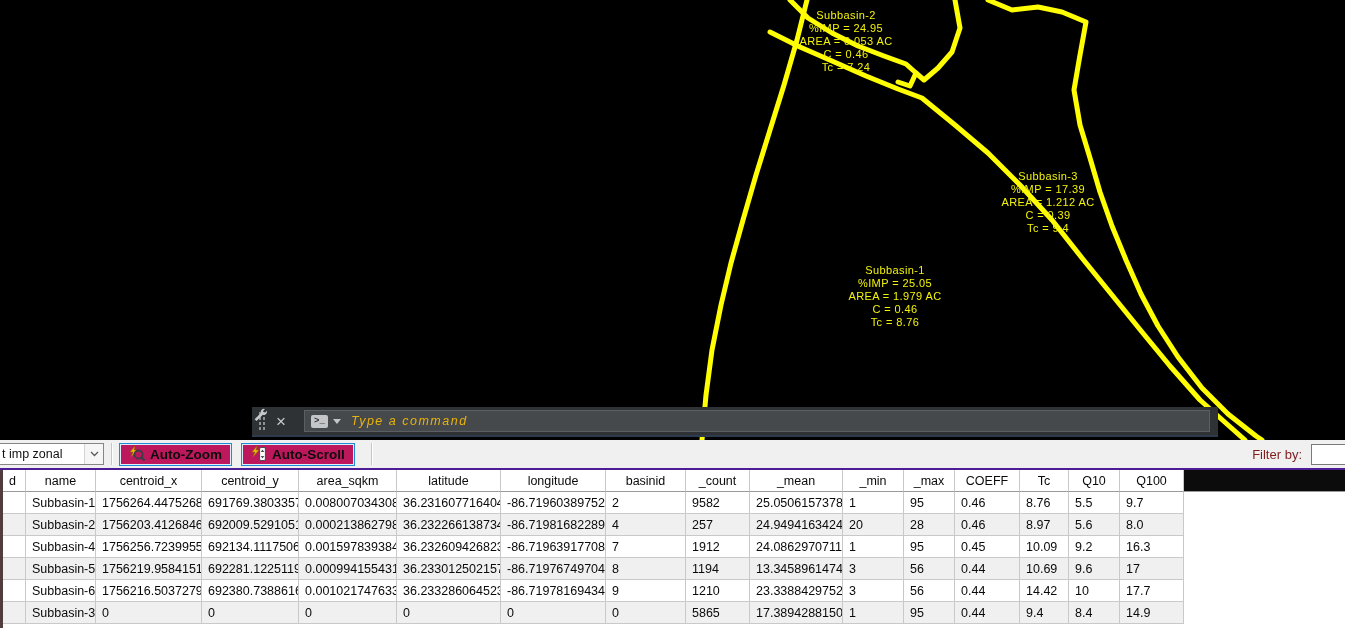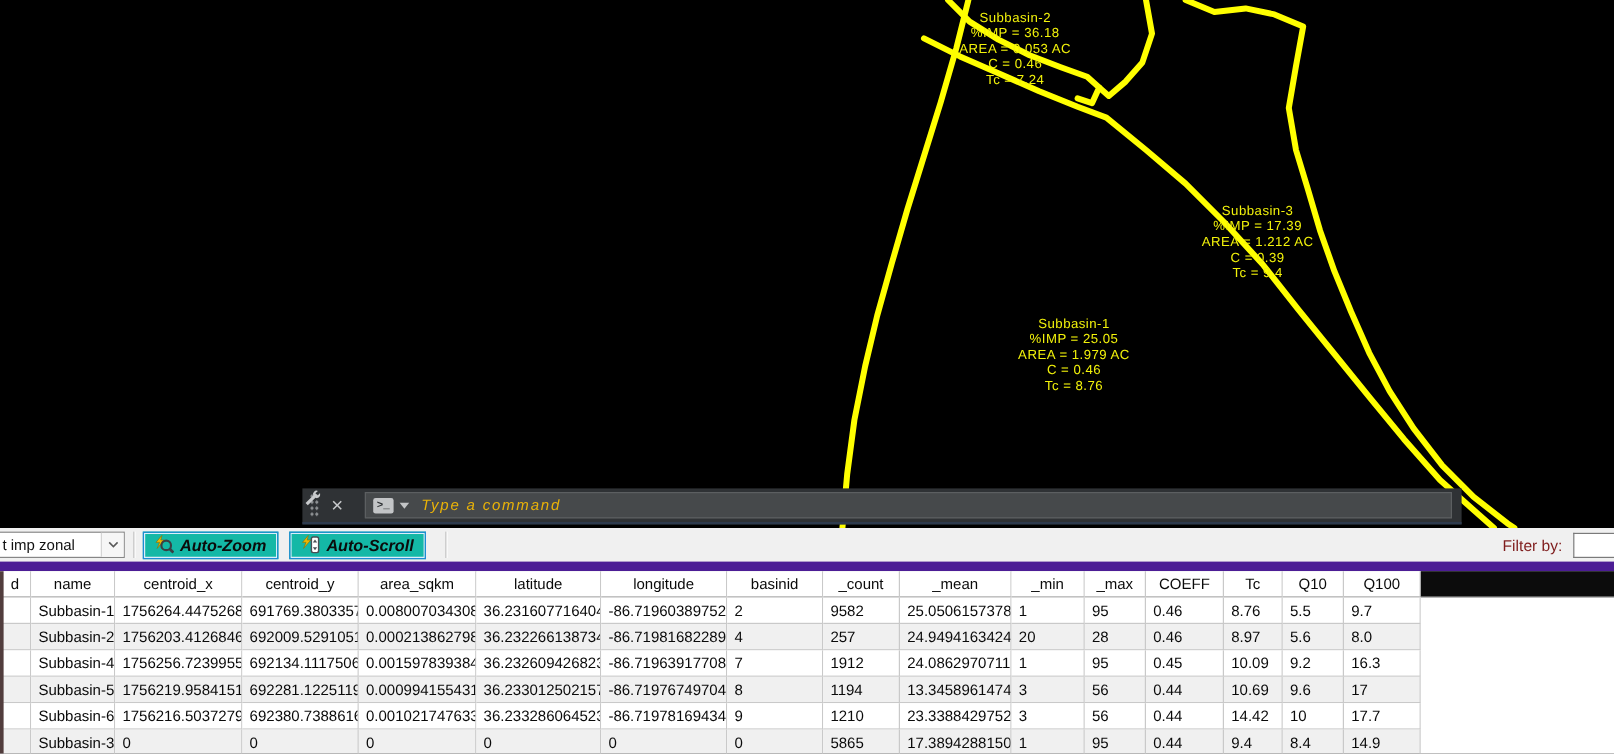--- a/index.html
+++ b/index.html
@@ -14,26 +14,26 @@
   .cmdbar{position:absolute;left:252px;top:407px;width:966px;height:30px;background:#2f3235;display:flex;align-items:center;box-sizing:border-box;padding:0 4px;border-bottom:2px solid #2e3b4e;}
   .grip{width:8px;height:20px;margin:0 4px 0 2px;background-image:radial-gradient(#8e9194 1px,transparent 1.2px);background-size:4px 5px;}
   .cmd-x{color:#c8cacc;font-size:17px;line-height:17px;padding:0 6px;cursor:default;}
   .cmd-wrench{padding:0 6px 0 2px;display:flex;align-items:center;}
   .cmd-input{flex:1;height:22px;margin:0 4px;background:#46494b;border:1px solid #5c5f61;display:flex;align-items:center;padding:0 6px;box-sizing:border-box;}
   .prompt-chip{width:17px;height:13px;background:#c3c5c7;border-radius:2px;color:#2f3235;font-size:9px;font-weight:bold;line-height:13px;text-align:center;font-family:"Liberation Mono",monospace;}
   .prompt-caret{width:0;height:0;border-left:4px solid transparent;border-right:4px solid transparent;border-top:5px solid #c3c5c7;margin:0 10px 0 5px;}
   .cmd-placeholder{color:#eab308;font-style:italic;font-size:12.5px;letter-spacing:1.5px;}
 
   
-  .toolbar{height:28px;background:#f0f0f0;display:flex;align-items:center;border-bottom:8px solid #4c1d95;box-sizing:content-box;position:relative;}
+  .toolbar{height:28px;background:#f0f0f0;display:flex;align-items:center;border-bottom:2px solid #4c1d95;box-sizing:content-box;position:relative;}
   .combo{display:flex;align-items:center;height:22px;width:110px;margin-left:-6px;background:#fff;border:1px solid #868686;box-sizing:border-box;}
   .combo-text{flex:1;font-size:12.5px;color:#111;padding-left:7px;white-space:nowrap;overflow:hidden;}
   .combo-btn{width:18px;height:20px;background:#f6f6f6;display:flex;align-items:center;justify-content:center;border-left:1px solid #d5d5d5;}
   .tb-sep{width:1px;height:22px;background:#c6c6c6;margin:0 7px;box-shadow:1px 0 0 #fff;}
-  .tool-btn{display:flex;align-items:center;gap:5px;height:23px;padding:0 9px;background:#14b8a6;border:1px solid #1e8bd4;box-shadow:inset 0 0 0 1px #dbeefb;font-size:13.5px;font-weight:600;color:#0b0b0b;margin-right:9px;box-sizing:border-box;font-style:italic;}
+  .tool-btn{display:flex;align-items:center;gap:5px;height:23px;padding:0 9px;background:#be185d;border:1px solid #1e8bd4;box-shadow:inset 0 0 0 1px #dbeefb;font-size:13.5px;font-weight:600;color:#0b0b0b;margin-right:9px;box-sizing:border-box;}
   .flex-spacer{flex:1;}
   .filter-label{font-size:13px;color:#7f1d1d;margin-right:9px;}
   .filter-input{width:34px;height:21px;background:#fff;border:1px solid #7a7a7a;border-right:none;box-sizing:border-box;}
 
   
   .table-wrap{position:relative;width:1345px;height:158px;background:#fff;}
   .left-strip{position:absolute;left:0;top:0;bottom:0;width:3px;background:#513d3d;z-index:3;}
   .t-row{display:flex;height:22px;align-items:stretch;}
   .t-row.alt .td{background:#f0f0f0;}
   .th,.td{box-sizing:border-box;border-right:1px solid #c9c9c9;border-bottom:1px solid #c9c9c9;font-size:12.5px;color:#0a0a0a;display:flex;align-items:center;overflow:hidden;white-space:nowrap;background:#fff;}
@@ -55,21 +55,21 @@
       <polyline points="807,0 797,40 784,85 770,130 756,175 743,220 731,263 721,305 712,350 706,395 702,440"></polyline>
       <polyline points="790,0 808,18 832,33 858,46 884,56 906,64 916,73 910,86 898,82"></polyline>
       <polyline points="770,32 800,47 832,61 866,76 898,89 922,98 955,125 988,153 1020,185 1052,220 1082,258 1112,295 1142,332 1170,366 1200,400 1228,425 1245,440"></polyline>
       <polyline points="955,0 960,28 952,52 938,68 924,80 916,73"></polyline>
       <polyline points="988,0 1012,10 1038,7 1062,12 1086,22 1080,55 1074,90 1080,125 1090,158 1100,192 1112,226 1126,260 1141,294 1158,326 1178,357 1202,388 1228,414 1256,436 1262,440"></polyline>
     </g>
   </svg>
 
   <div class="basin-label" style="left:782px;top:9px;width:128px;">
     <div>Subbasin-2</div>
-    <div>%IMP = 36.18</div>
+    <div>%IMP = 24.95</div>
     <div>AREA = 0.053 AC</div>
     <div>C = 0.46</div>
     <div>Tc = 7.24</div>
   </div>
 
   <div class="basin-label" style="left:984px;top:170px;width:128px;">
     <div>Subbasin-3</div>
     <div>%IMP = 17.39</div>
     <div>AREA = 1.212 AC</div>
     <div>C = 0.39</div>

